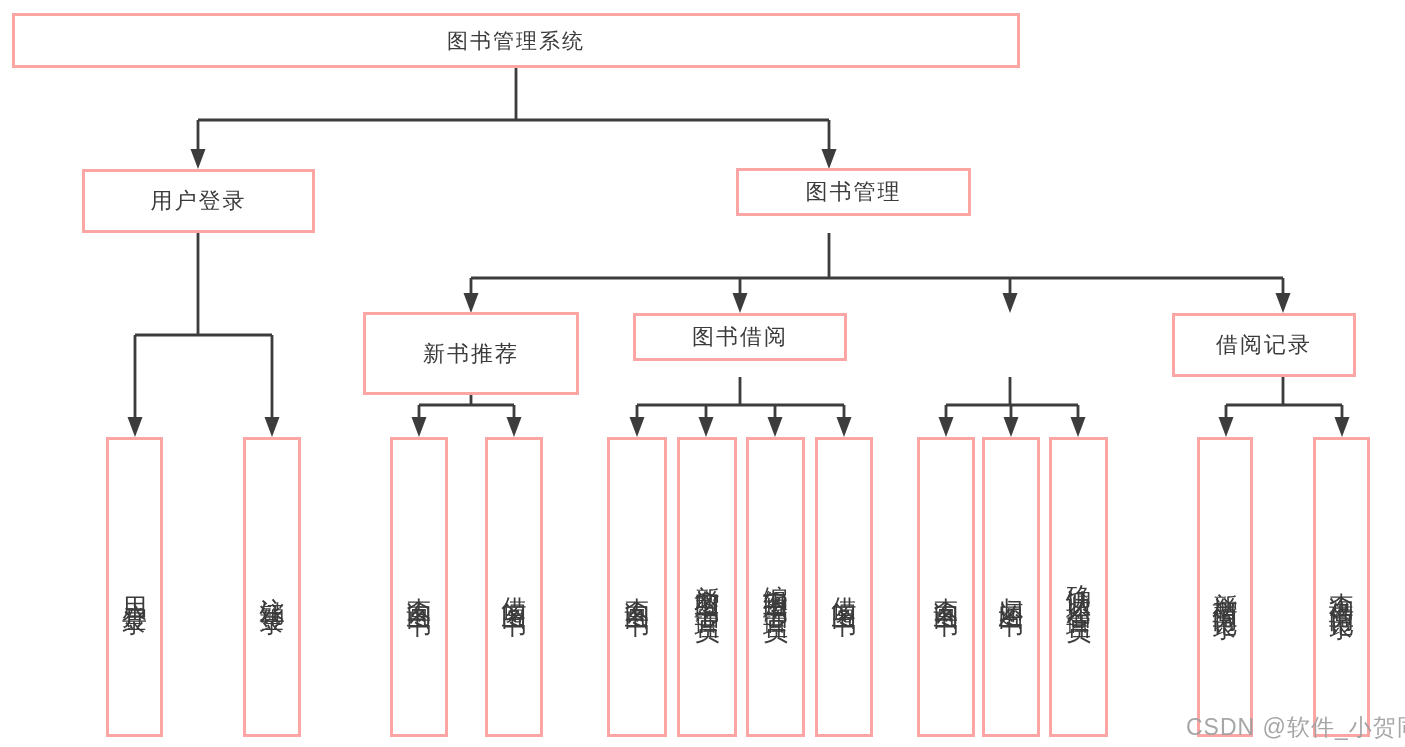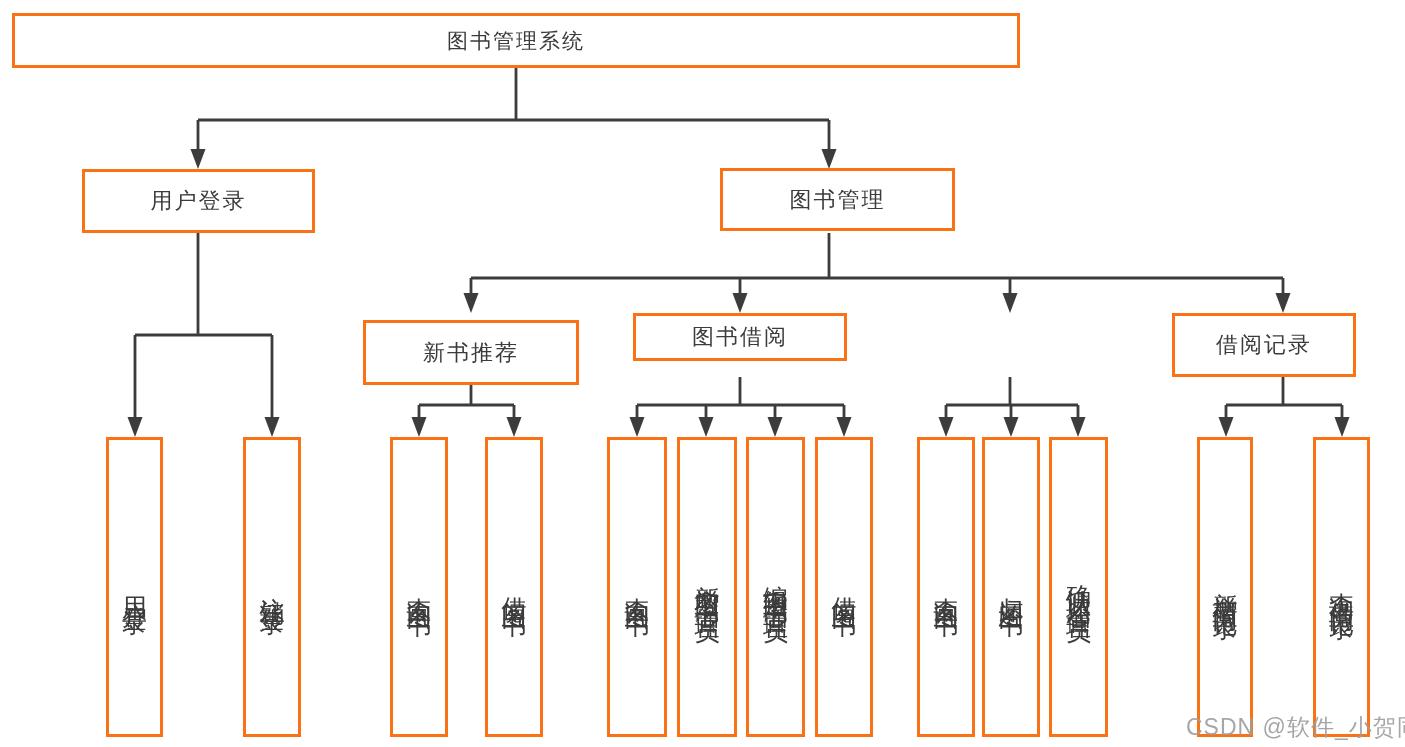--- a/index.html
+++ b/index.html
@@ -4,21 +4,21 @@
 <title>图书管理系统</title>
 <style>
   html,body{margin:0;padding:0;background:#ffffff;}
   .canvas{
     position:relative;width:1405px;height:747px;background:#ffffff;overflow:hidden;
     font-family:"Liberation Sans","DejaVu Sans",sans-serif;
   }
   svg.wires{position:absolute;left:0;top:0;width:1405px;height:747px;}
   .box{
     position:absolute;box-sizing:border-box;background:#ffffff;
-    border:3px solid #f97316;color:#3b3b3b;
+    border:3px solid #fca5a5;color:#3b3b3b;
     display:flex;align-items:center;justify-content:center;
     text-align:center;
   }
   .h{font-size:22px;letter-spacing:2px;font-weight:400;}
   .root{font-size:21px;}
   .v{
     top:437px;height:300px;width:58px;
     writing-mode:vertical-rl;text-orientation:mixed;
     font-size:25px;letter-spacing:5px;line-height:1;
   }
@@ -61,23 +61,23 @@
       <polygon points="1003.5,417 1018.5,417 1011,437"></polygon>
       <polygon points="1070.5,417 1085.5,417 1078,437"></polygon>
       <polygon points="1218.5,417 1233.5,417 1226,437"></polygon>
       <polygon points="1334.5,417 1349.5,417 1342,437"></polygon>
     </g>
   </svg>
 
   <div class="box h root" style="left:12px;top:13px;width:1008px;height:55px">图书管理系统</div>
 
   <div class="box h" style="left:82px;top:169px;width:233px;height:64px">用户登录</div>
-  <div class="box h" style="left:720px;top:168px;width:235px;height:63px">图书管理</div>
+  <div class="box h" style="left:736px;top:168px;width:235px;height:48px">图书管理</div>
 
-  <div class="box h" style="left:363px;top:320px;width:216px;height:65px">新书推荐</div>
+  <div class="box h" style="left:363px;top:312px;width:216px;height:83px">新书推荐</div>
   <div class="box h" style="left:633px;top:313px;width:214px;height:48px">图书借阅</div>
   <div class="box h" style="left:1172px;top:313px;width:184px;height:64px">借阅记录</div>
 
   <div class="box v" style="left:106px;width:57px">用户登录</div>
   <div class="box v" style="left:243px">注销登录</div>
 
   <div class="box v" style="left:390px">查询图书</div>
   <div class="box v" style="left:485px">借阅图书</div>
 
   <div class="box v" style="left:607px;width:60px">查询图书</div>

